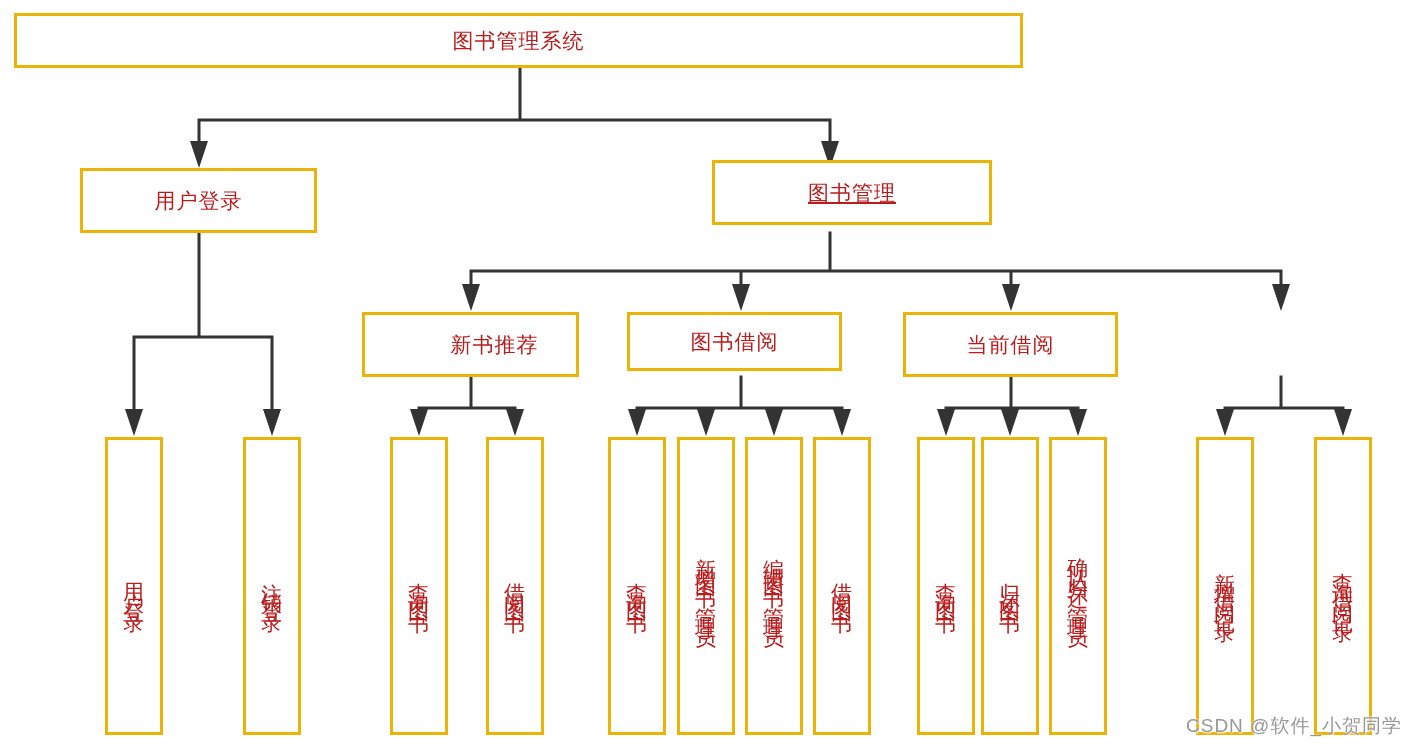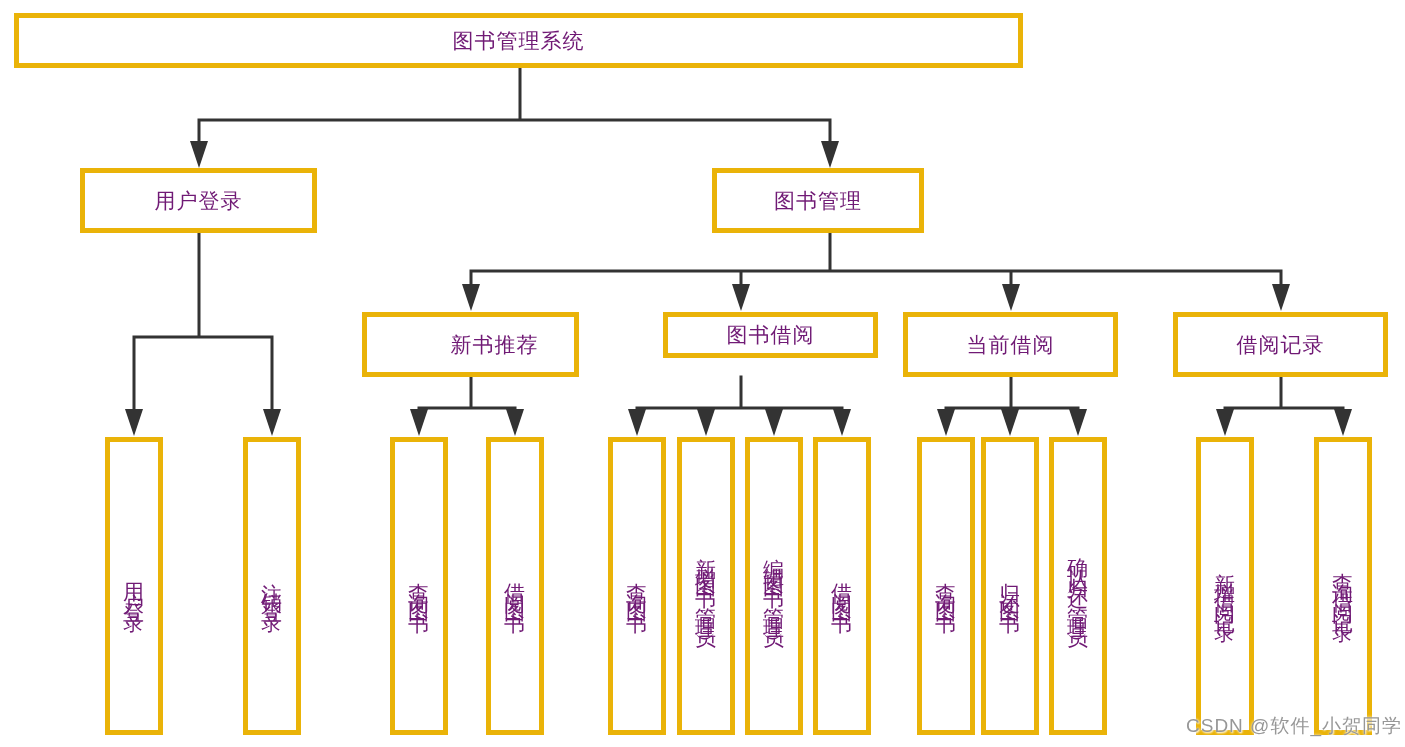--- a/index.html
+++ b/index.html
@@ -3,21 +3,21 @@
 <meta charset="utf-8">
 <style>
   html,body{margin:0;padding:0;background:#ffffff;}
   .canvas{
     position:relative;width:1405px;height:747px;background:#ffffff;
     font-family:"Liberation Sans",sans-serif;overflow:hidden;
   }
   svg.wires{position:absolute;left:0;top:0;width:1405px;height:747px;}
   .node{
     position:absolute;box-sizing:border-box;background:#ffffff;
-    border:5px solid #eab308;color:#701a75;
+    border:3px solid #eab308;color:#b91c1c;
     display:flex;align-items:center;justify-content:center;
     text-align:center;
   }
   .node.h{font-size:21px;letter-spacing:1px;}
   .node.v{font-size:21px;}
   .node.v .vtext{
     writing-mode:vertical-rl;
     text-orientation:mixed;
     letter-spacing:10px;
     line-height:1;
@@ -89,35 +89,32 @@
          M1334 409 L1352 409 L1343 436 Z" fill="#333333" stroke="none"></path>
   </svg>
 
   <div class="node h" style="left:14px;top:13px;width:1009px;height:55px;">
     <span>图书管理系统</span>
   </div>
 
   <div class="node h" style="left:80px;top:168px;width:237px;height:65px;">
     <span>用户登录</span>
   </div>
-  <div class="node h" style="left:712px;top:168px;width:212px;height:65px;">
+  <div class="node h" style="left:712px;top:160px;width:280px;height:65px;text-decoration:underline;">
     <span>图书管理</span>
   </div>
 
   <div class="node h" style="left:362px;top:312px;width:217px;height:65px;padding-left:48px;">
     <span>新书推荐</span>
   </div>
-  <div class="node h" style="left:663px;top:312px;width:215px;height:46px;align-items:center;">
+  <div class="node h" style="left:627px;top:312px;width:215px;height:59px;align-items:center;">
     <span>图书借阅</span>
   </div>
   <div class="node h" style="left:903px;top:312px;width:215px;height:65px;">
     <span>当前借阅</span>
-  </div>
-  <div class="node h" style="left:1173px;top:312px;width:215px;height:65px;">
-    <span>借阅记录</span>
   </div>
 
   <div class="node v" style="left:105px;top:437px;width:58px;height:298px;">
     <span class="vtext">用户登录</span>
   </div>
   <div class="node v" style="left:243px;top:437px;width:58px;height:298px;">
     <span class="vtext">注销登录</span>
   </div>
 
   <div class="node v" style="left:390px;top:437px;width:58px;height:298px;">

